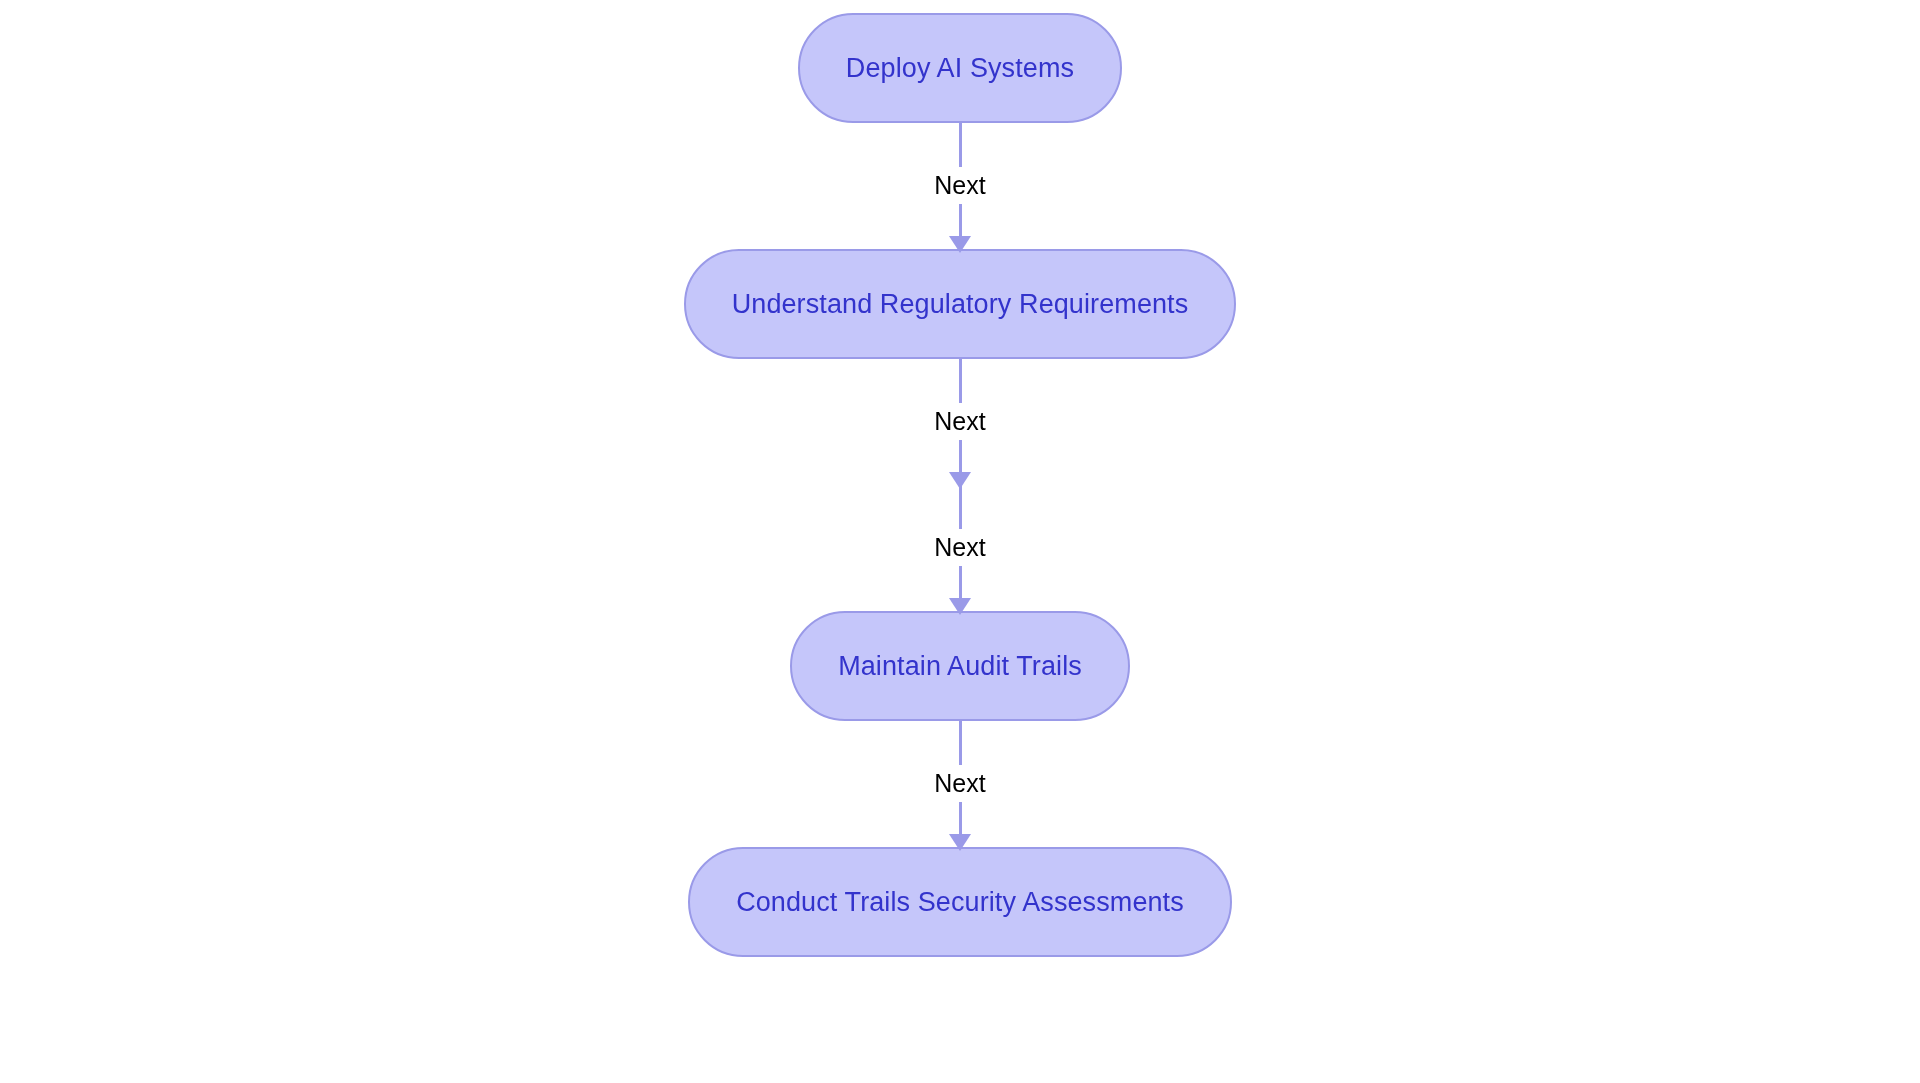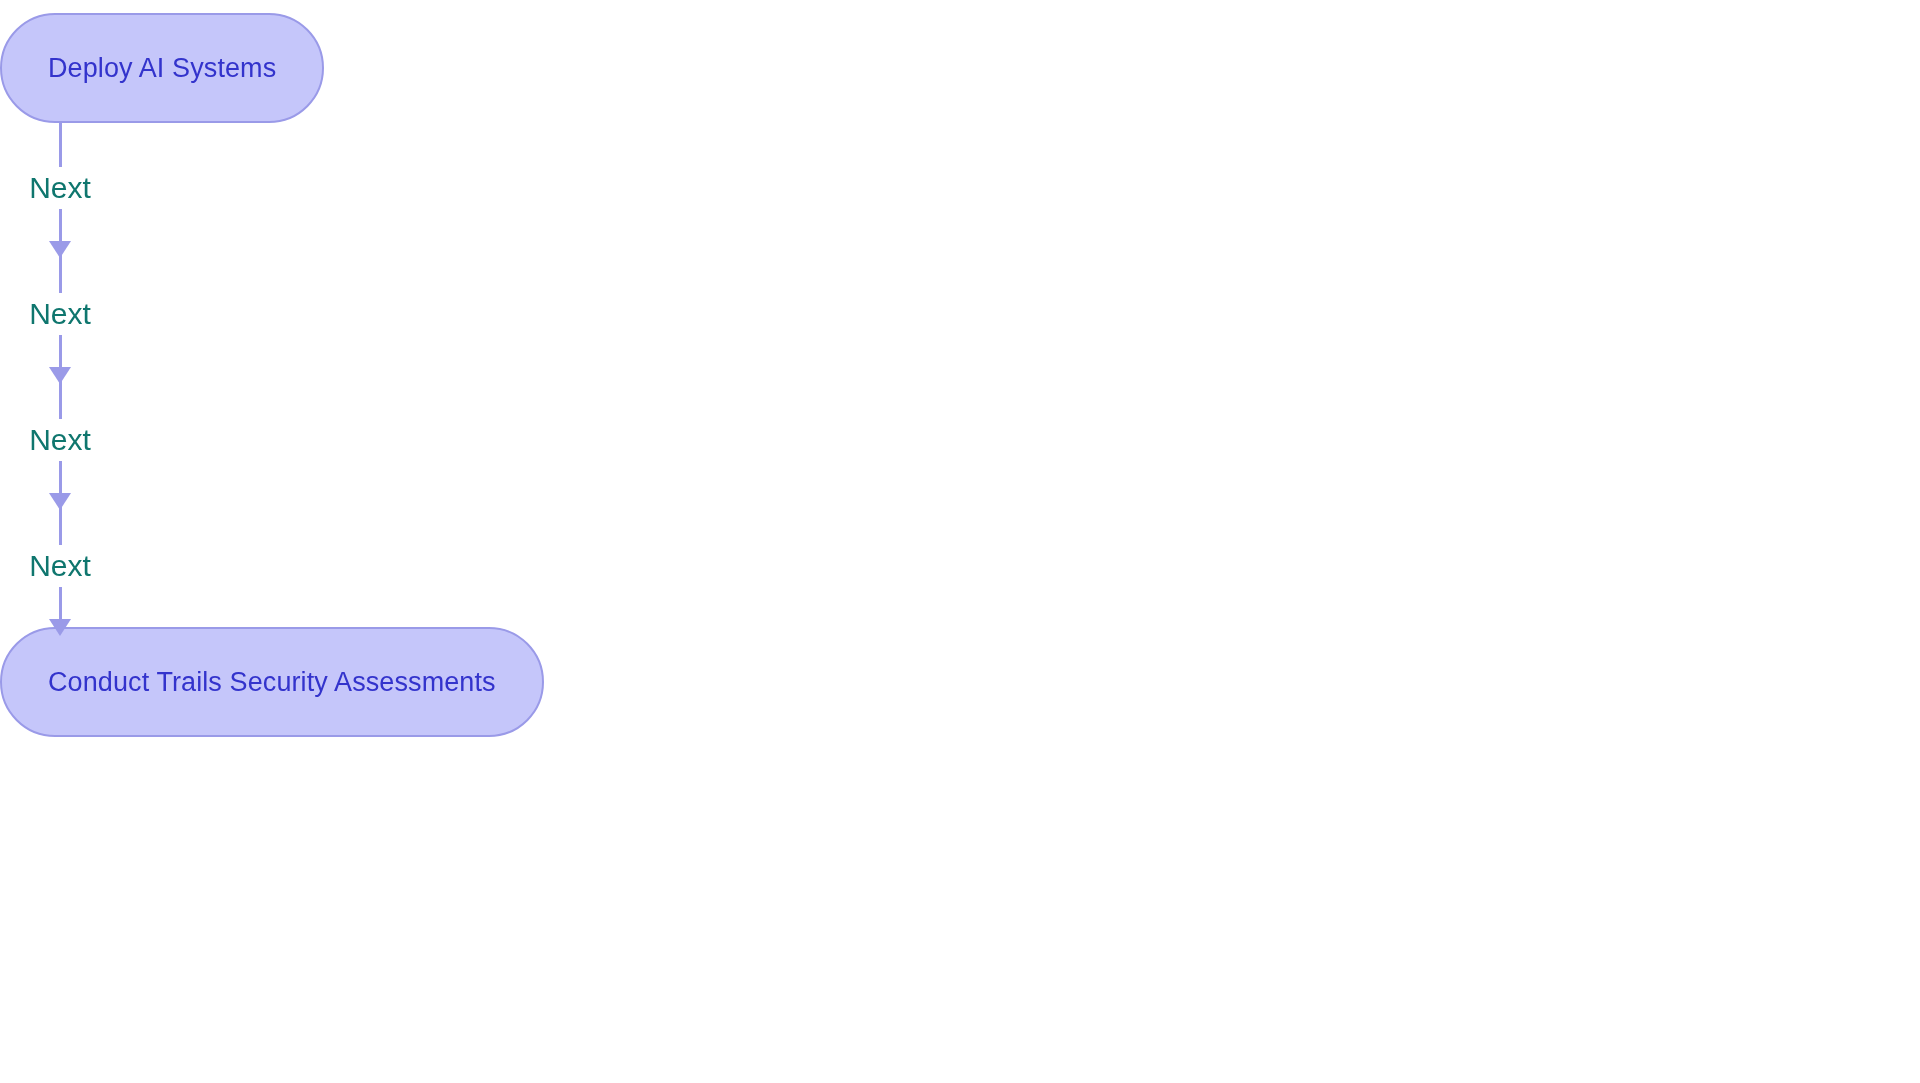--- a/index.html
+++ b/index.html
@@ -23,21 +23,21 @@
   }
 
   .flow-column {
     position: absolute;
     left: 0;
     top: 0;
     width: 1920px;
     height: 1083px;
     display: flex;
     flex-direction: column;
-    align-items: flex-start;
+    align-items: center;
     justify-content: flex-start;
     padding-top: 13px;
     box-sizing: border-box;
   }
 
   
   .node {
     height: 110px;
     box-sizing: border-box;
     display: flex;
@@ -68,23 +68,23 @@
     align-items: center;
     justify-content: flex-start;
   }
   .conn-line-top {
     width: 3px;
     height: 44px;
     background: #9a9ae8;
     flex: none;
   }
   .conn-label {
-    font-size: 30px;
+    font-size: 25px;
     line-height: 1;
-    color: #0f766e;
+    color: #000000;
     padding: 6px 0 6px 0;
     white-space: nowrap;
     flex: none;
   }
   .conn-line-bottom {
     width: 3px;
     height: 32px;
     background: #9a9ae8;
     flex: none;
   }
@@ -107,42 +107,48 @@
       <span class="node-label">Deploy AI Systems</span>
     </div>
 
     <div class="connector">
       <div class="conn-line-top"></div>
       <span class="conn-label">Next</span>
       <div class="conn-line-bottom"></div>
       <div class="conn-arrowhead"></div>
     </div>
 
-
-    <div class="connector">
-      <div class="conn-line-top"></div>
-      <span class="conn-label">Next</span>
-      <div class="conn-line-bottom"></div>
-      <div class="conn-arrowhead"></div>
+    <div class="node">
+      <span class="node-label">Understand Regulatory Requirements</span>
     </div>
-
 
     <div class="connector">
       <div class="conn-line-top"></div>
       <span class="conn-label">Next</span>
       <div class="conn-line-bottom"></div>
       <div class="conn-arrowhead"></div>
     </div>
 
 
     <div class="connector">
       <div class="conn-line-top"></div>
       <span class="conn-label">Next</span>
       <div class="conn-line-bottom"></div>
       <div class="conn-arrowhead"></div>
     </div>
 
     <div class="node">
+      <span class="node-label">Maintain Audit Trails</span>
+    </div>
+
+    <div class="connector">
+      <div class="conn-line-top"></div>
+      <span class="conn-label">Next</span>
+      <div class="conn-line-bottom"></div>
+      <div class="conn-arrowhead"></div>
+    </div>
+
+    <div class="node">
       <span class="node-label">Conduct Trails Security Assessments</span>
     </div>
 
   </div>
 </div>
 
 </body></html>

